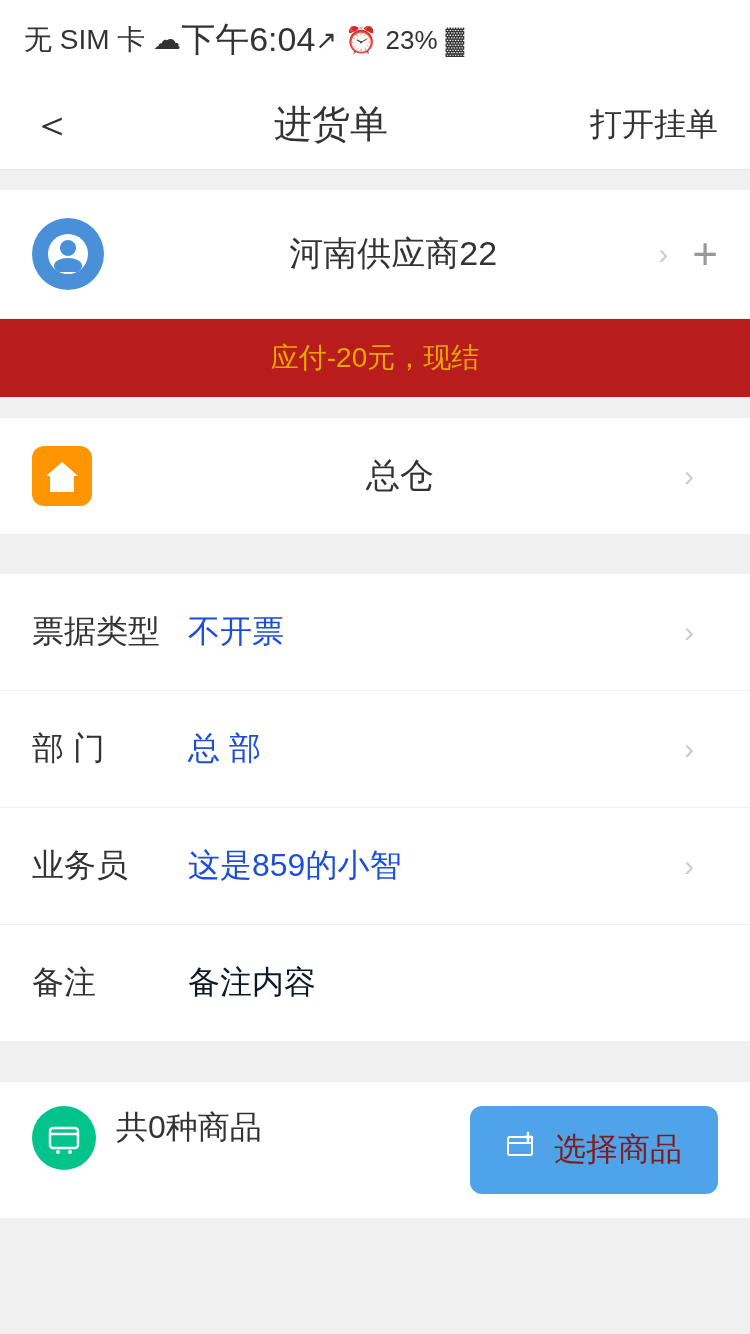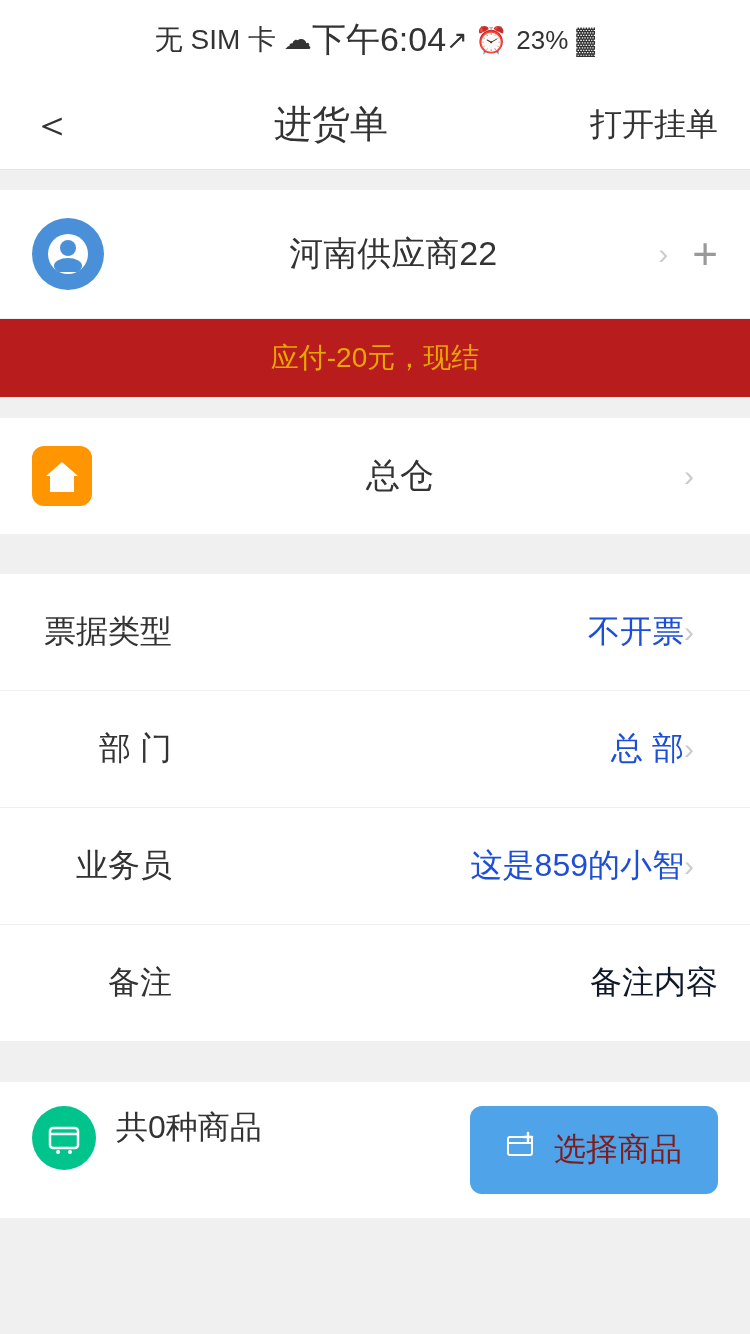--- a/index.html
+++ b/index.html
@@ -13,21 +13,21 @@
       color: #333;
     }
 
     
     .status-bar {
       width: 100%;
       height: 80px;
       background: #fff;
       display: flex;
       align-items: center;
-      justify-content: center;
+      justify-content: flex-start;
       padding: 0 24px;
       font-size: 28px;
       color: #333;
     }
     .status-left { display: flex; align-items: center; gap: 12px; }
     .status-center { font-size: 34px; font-weight: 500; }
     .status-right { display: flex; align-items: center; gap: 8px; font-size: 26px; }
 
     
     .nav-bar {
@@ -155,21 +155,20 @@
     
     .form-section {
       background: #fff;
       margin-top: 20px;
     }
     .form-row {
       display: flex;
       align-items: center;
       padding: 36px 32px;
       border-bottom: 1px solid #f0f0f0;
-      text-align: right;
     }
     .form-label {
       font-size: 32px;
       color: #333;
       width: 140px;
       flex-shrink: 0;
     }
     .form-value {
       flex: 1;
       font-size: 32px;

